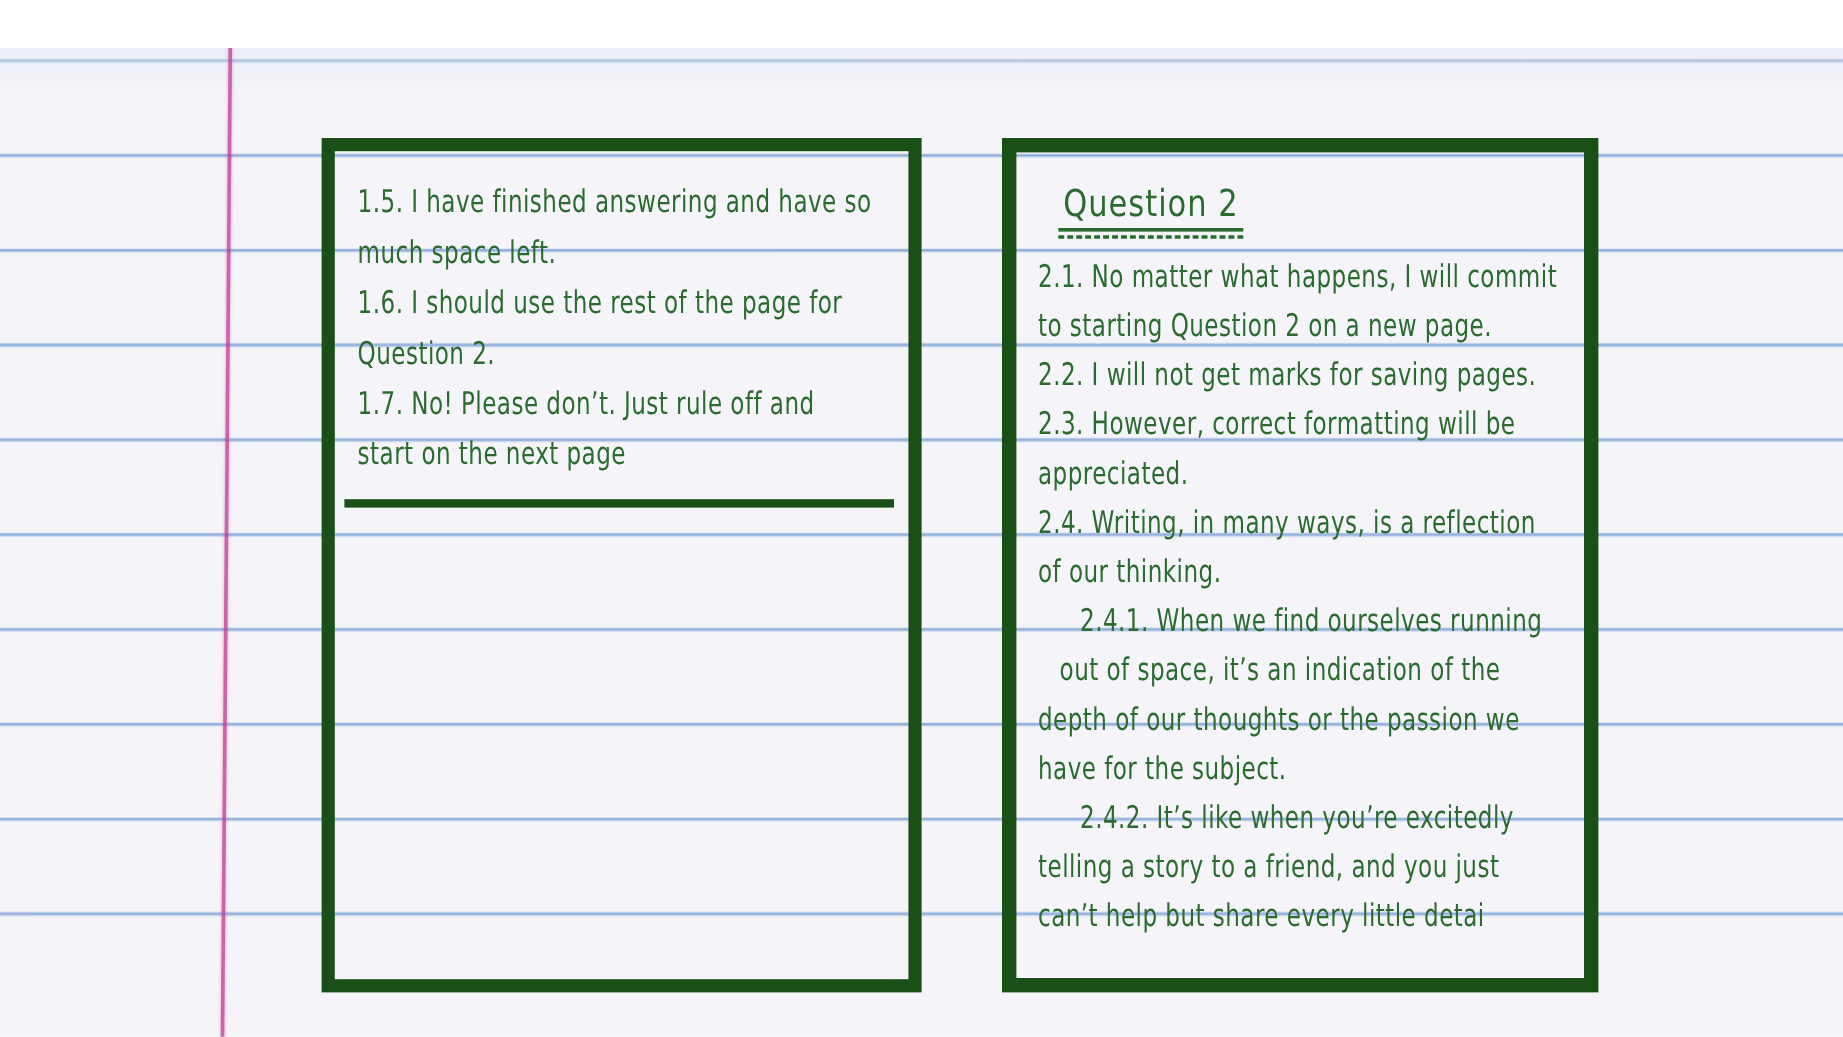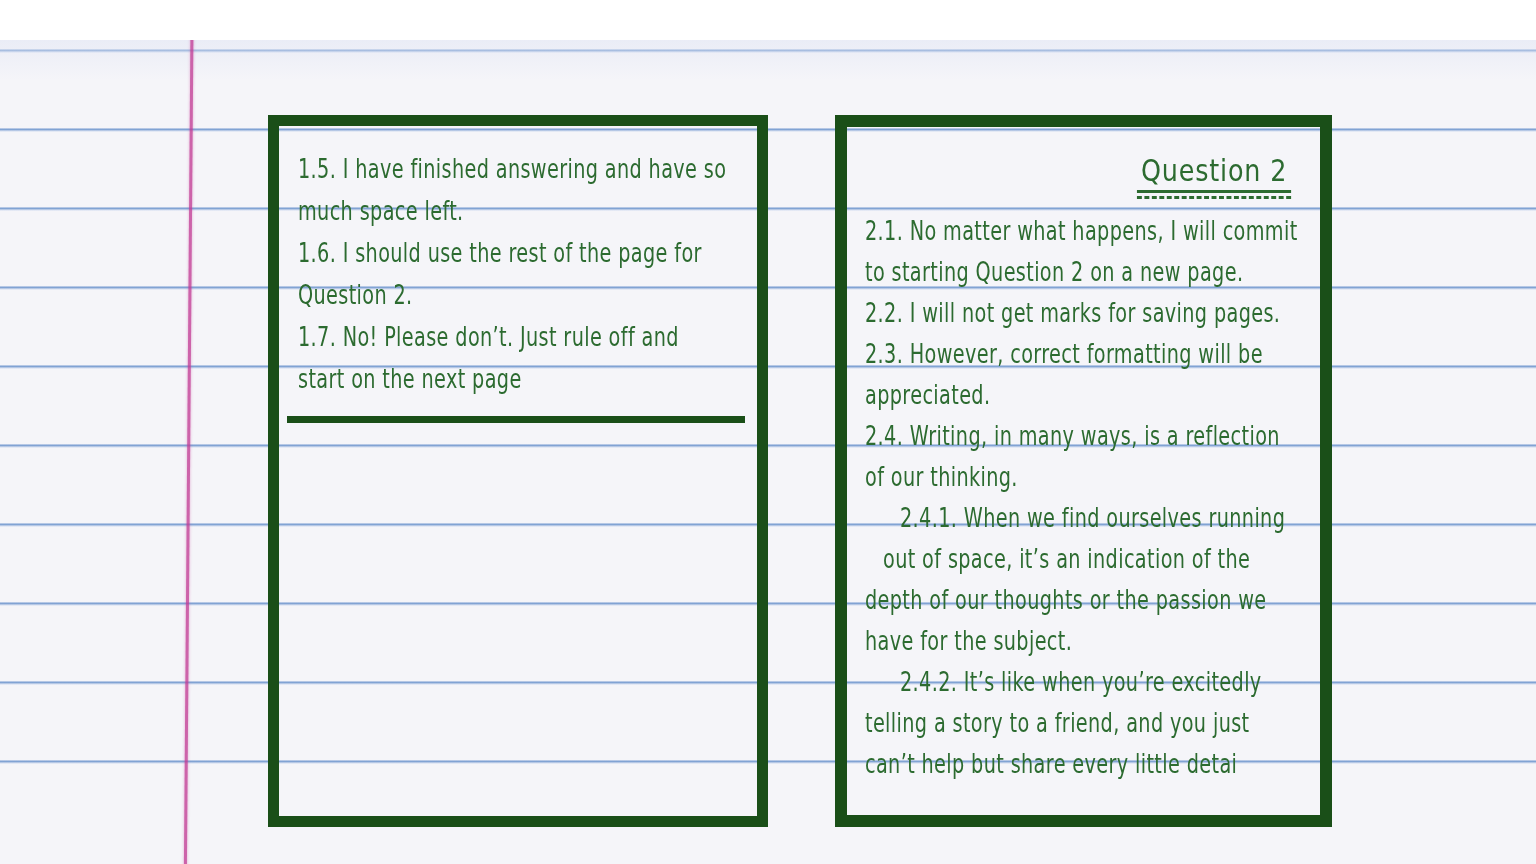--- a/index.html
+++ b/index.html
@@ -66,21 +66,21 @@
   .ind-18 { margin-left: 18px; }
 
   .rule-off {
     margin-top: 16px;
     margin-left: -11px;
     width: 458px; height: 7px;
     background: var(--border-green);
   }
 
   .title-row {
-    text-align: right;
+    text-align: left;
     margin-top: 14px;
     margin-bottom: 12px;
     line-height: 34px;
   }
   .title-underlines {
     display: inline-block;
     border-bottom: 3px dashed var(--ink);
     padding-bottom: 3px;
     transform: scaleX(0.82);
   }

